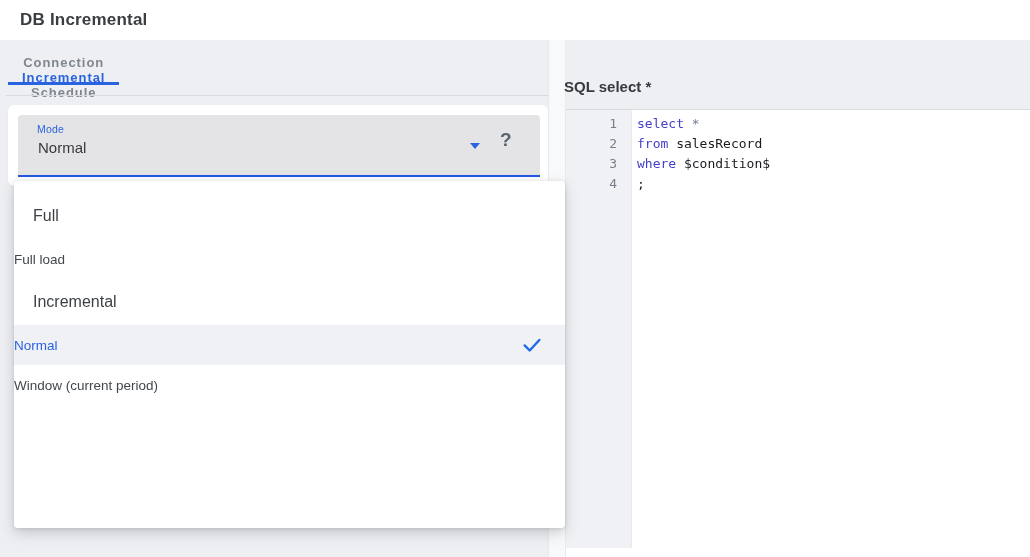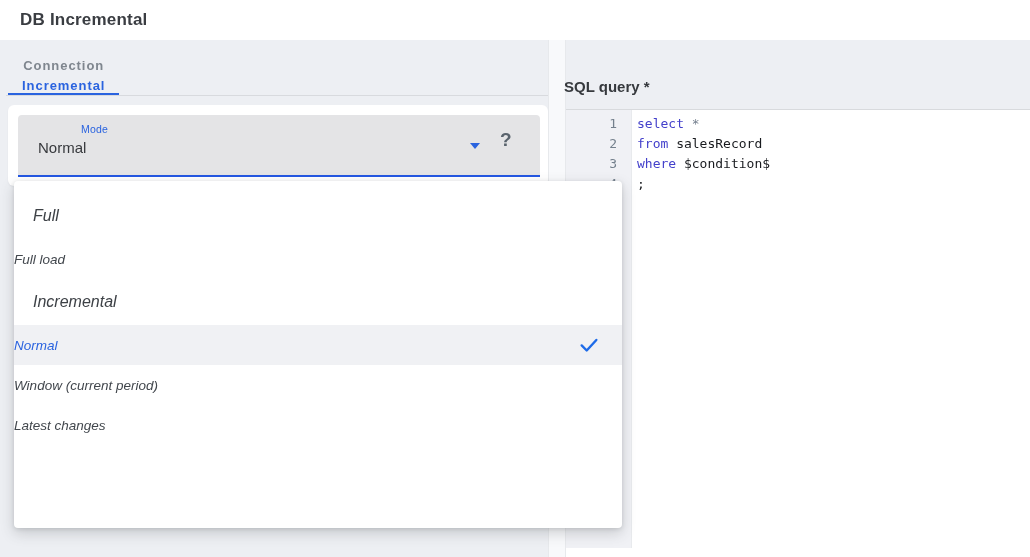--- a/index.html
+++ b/index.html
@@ -47,43 +47,43 @@
     background:#ffffff; border-radius:6px;
     box-shadow:0 1px 2px rgba(0,0,0,.05);
   }
   .mode-select {
     position:absolute; left:10px; top:10px; width:522px; height:62px;
     background:#e4e4e6; border-radius:4px 4px 0 0;
     border-bottom:2px solid #2457e2; cursor:pointer;
   }
   .mode-label {
     position:absolute; left:19px; top:8px;
-    font-size:10.5px; color:#2a63df; letter-spacing:.2px;margin-left:44px;
+    font-size:10.5px; color:#2a63df; letter-spacing:.2px;
   }
   .mode-value {
     position:absolute; left:20px; top:24px;
     font-size:15px; color:#37393d;
   }
   .select-arrow {
     position:absolute; left:452px; top:28px;
     width:0; height:0;
     border-left:5px solid transparent; border-right:5px solid transparent;
     border-top:6px solid #2a63df;
   }
   .help-icon {
     position:absolute; left:482px; top:14px;
     font-size:19px; font-weight:bold; color:#59636d; cursor:pointer;
   }
 
   
   .dropdown-panel {
-    position:absolute; left:14px; top:181px; width:608px; height:347px;
+    position:absolute; left:14px; top:181px; width:551px; height:347px;
     background:#ffffff; border-radius:4px;
     box-shadow:0 5px 14px rgba(60,64,67,.22), 0 1px 4px rgba(60,64,67,.14);
-    padding-top:12px; overflow:hidden; z-index:5;font-style:italic;
+    padding-top:12px; overflow:hidden; z-index:5;
   }
   .menu-group-header {
     height:46px; display:flex; align-items:center; padding-left:19px;
     font-size:16px; color:#3d4146;
   }
   .menu-option {
     height:40px; display:flex; align-items:center;
     padding-right:22px;
     font-size:13.5px; color:#42474d; cursor:pointer;
   }
@@ -136,20 +136,21 @@
 </head>
 <body>
 
 <div class="app-header">
   <div class="app-title">DB Incremental</div>
 </div>
 
 <div class="tabs-row" id="tabs-row">
     <div class="tab">Connection</div>
     <div class="tab active">Incremental</div>
+    <div class="tab">Schedule</div>
   </div>
 <div class="tabs-divider"></div>
 
 <div class="field-card">
   <div class="mode-select">
     <span class="mode-label">Mode</span>
     <span class="mode-value">Normal</span>
     <span class="select-arrow"></span>
     <span class="help-icon">?</span>
   </div>
@@ -165,33 +166,30 @@
       <span class="opt-label">Normal</span>
       <span class="check-icon">
         <svg width="22" height="22" viewBox="0 0 24 24">
           <path d="M4 12.5 L9.5 18 L20 6.5" fill="none" stroke="#1e6be8" stroke-width="2.6" stroke-linecap="round" stroke-linejoin="round"></path>
         </svg>
       </span>
     </div>
     <div class="menu-option">
       <span class="opt-label">Window (current period)</span>
     </div>
-    <div class="menu-option">
-      <span class="opt-label">Latest changes</span>
-    </div>
   </div>
 
 <div class="splitter">
   <div class="splitter-grip">
     <div class="grip-col"></div>
       <div class="grip-col"></div>
   </div>
 </div>
 
-<div class="sql-label">SQL query *</div>
+<div class="sql-label">SQL select *</div>
 
 <div class="sql-editor">
   <div class="editor-gutter mono" id="editor-gutter">
       <div class="line-number">1</div>
       <div class="line-number">2</div>
       <div class="line-number">3</div>
       <div class="line-number">4</div>
     </div>
   <div class="editor-code mono" id="editor-code">
       <div class="code-line"><span class="tok-keyword">select</span><span class="tok-plain"> </span><span class="tok-operator">*</span></div>

